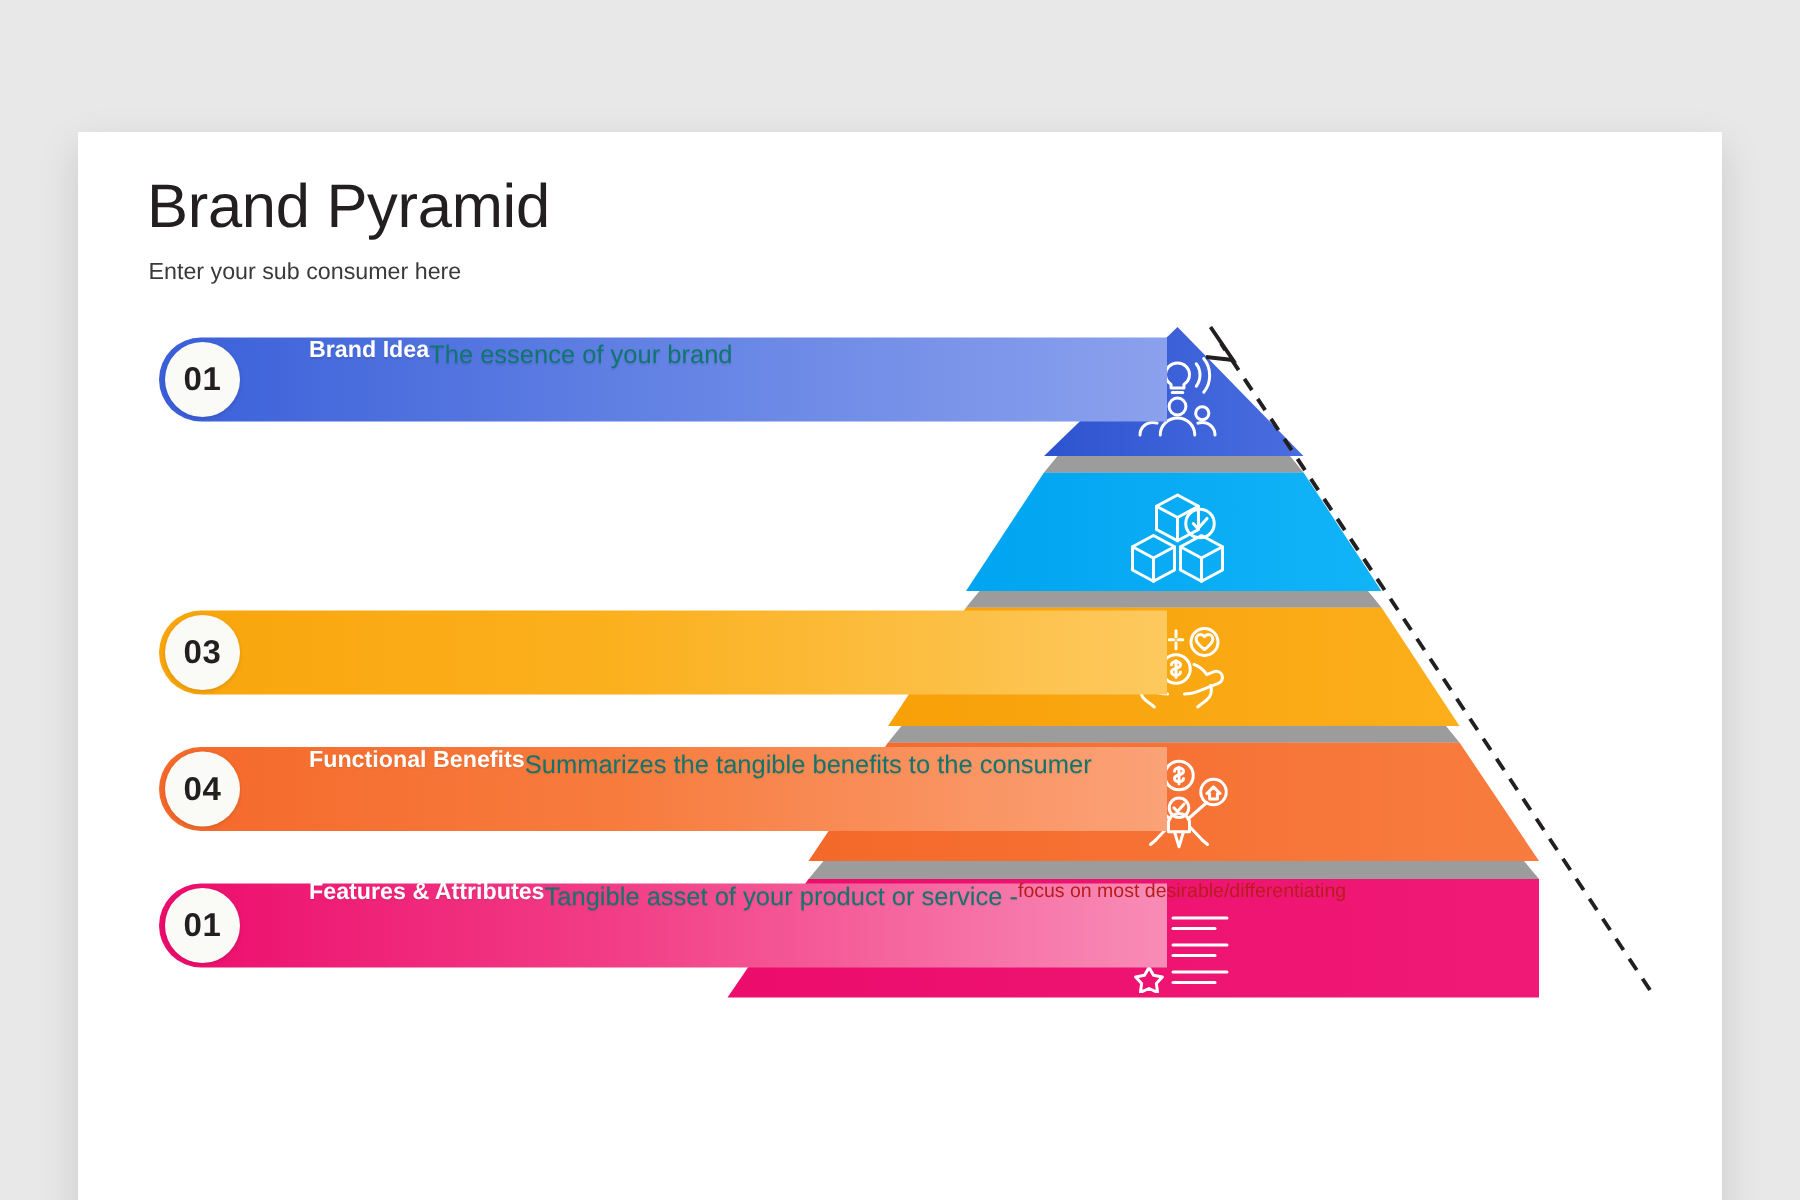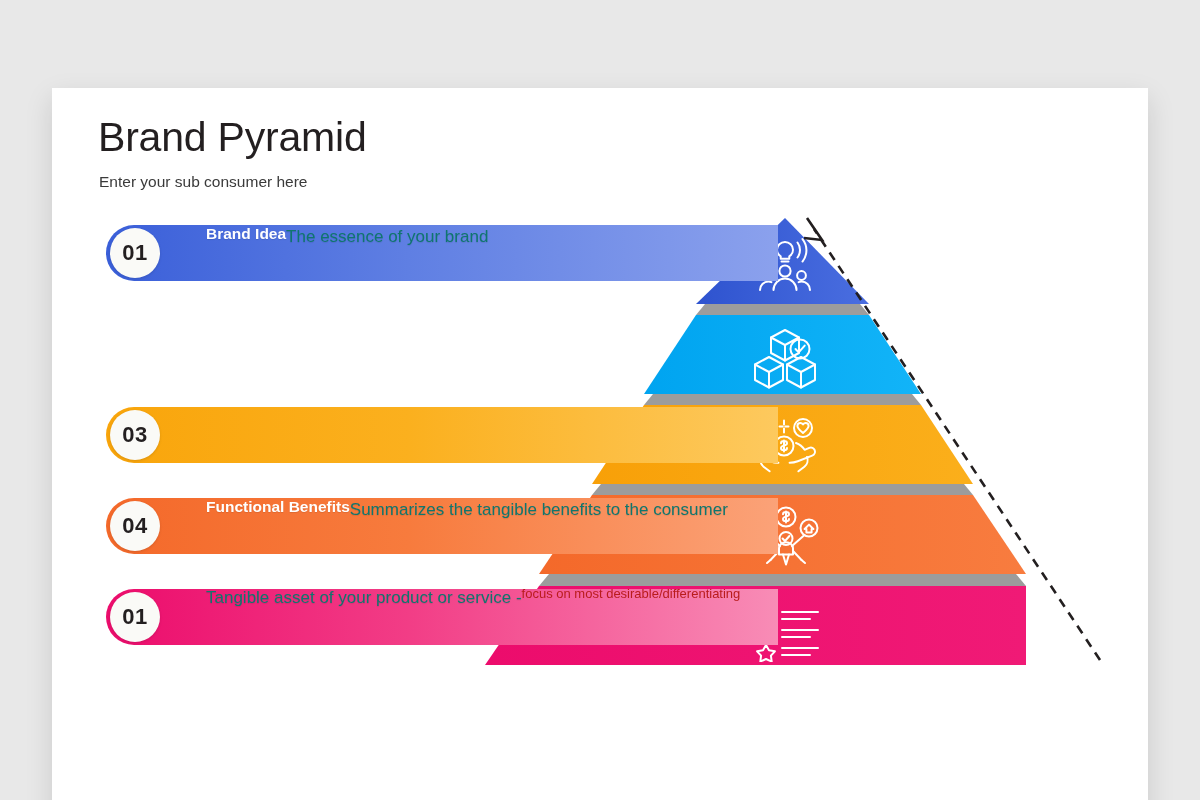--- a/index.html
+++ b/index.html
@@ -238,19 +238,20 @@
       <div class="txt">
         <div class="t">Functional Benefits</div>
         <div class="d">Summarizes the tangible benefits to the consumer</div>
       </div>
     </div>
 
     <div class="row row5">
       <div class="bar r5"></div>
       <div class="num">01</div>
       <div class="txt">
+        <div class="t">Features &amp; Attributes</div>
         <div class="d">Tangible asset of your product or service -</div>
         <div class="d2">focus on most desirable/differentiating</div>
       </div>
     </div>
 
   </div>
 </div>
 
 </body></html>

